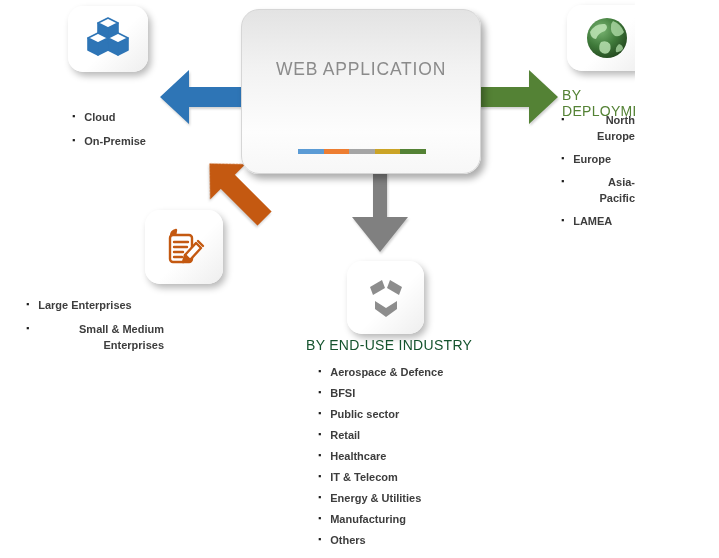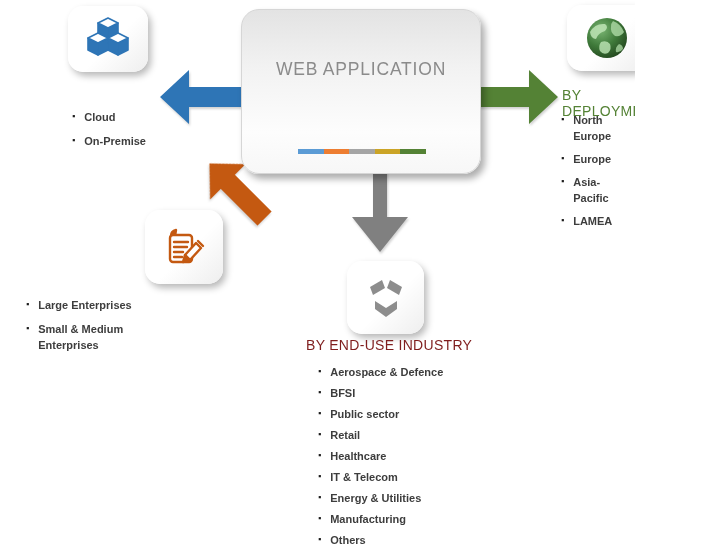--- a/index.html
+++ b/index.html
@@ -42,21 +42,21 @@
   
   .seg-list{position:absolute;}
   .l-deployment{left:72px;top:109px;}
   .l-geography{left:561px;top:112px;}
   .l-organization{left:26px;top:297px;width:138px;}
   .l-enduse{left:318px;top:364px;}
   .li{display:flex;align-items:flex-start;margin-bottom:8px;}
   .l-geography .li{margin-bottom:7px;}
   .l-enduse .li{margin-bottom:5px;}
   .bullet{font-size:9px;line-height:15px;margin-right:9px;color:#1a1a1a;flex:0 0 auto;}
-  .li-label{font-size:11px;font-weight:bold;color:#3d3d3d;line-height:16px;}
+  .li-label{font-size:11px;font-weight:bold;color:#3d3d3d;line-height:16px;text-align:right;}
   
   .arrow{position:absolute;filter:drop-shadow(1px 2px 1px rgba(0,0,0,0.18));}
   .a-deployment{left:160px;top:67px;}
   .a-geography{left:479px;top:67px;}
   .a-enduse{left:352px;top:170px;}
   .a-organization{left:198px;top:164px;transform:rotate(45deg);}
 </style>
 </head>
 <body>
 
@@ -184,21 +184,21 @@
 
   <div class="card card-enduse">
     <svg width="48" height="48" viewBox="0 0 48 48">
       <g fill="#8d8d8d">
         <polygon points="8,13 20,6 23,14 11,21"></polygon>
         <polygon points="28,6 40,13 37,21 25,14"></polygon>
         <polygon points="13,27 24,34 35,27 35,35 24,43 13,35"></polygon>
       </g>
     </svg>
   </div>
-  <div class="seg-heading h-enduse" style="color: #7f1d1d;">BY END-USE INDUSTRY</div>
+  <div class="seg-heading h-enduse" style="color: #14532d;">BY END-USE INDUSTRY</div>
   <div class="seg-list l-enduse">
       <div class="li">
         <span class="bullet">▪</span>
         <span class="li-label">Aerospace &amp; Defence</span>
       </div>
       <div class="li">
         <span class="bullet">▪</span>
         <span class="li-label">BFSI</span>
       </div>
       <div class="li">

